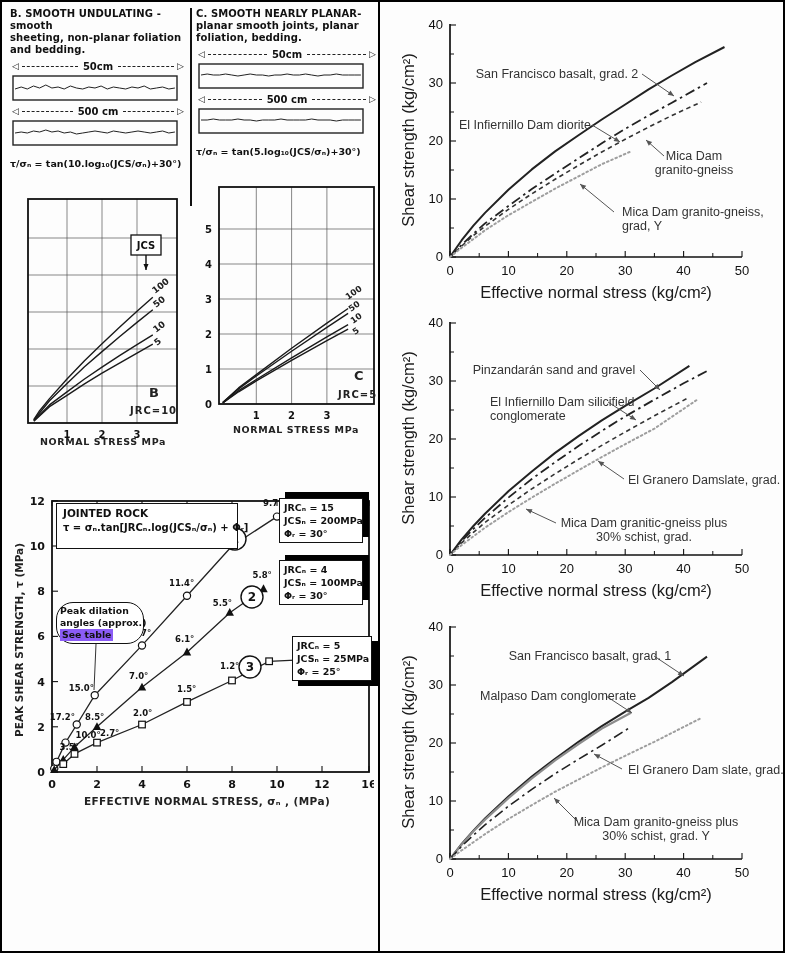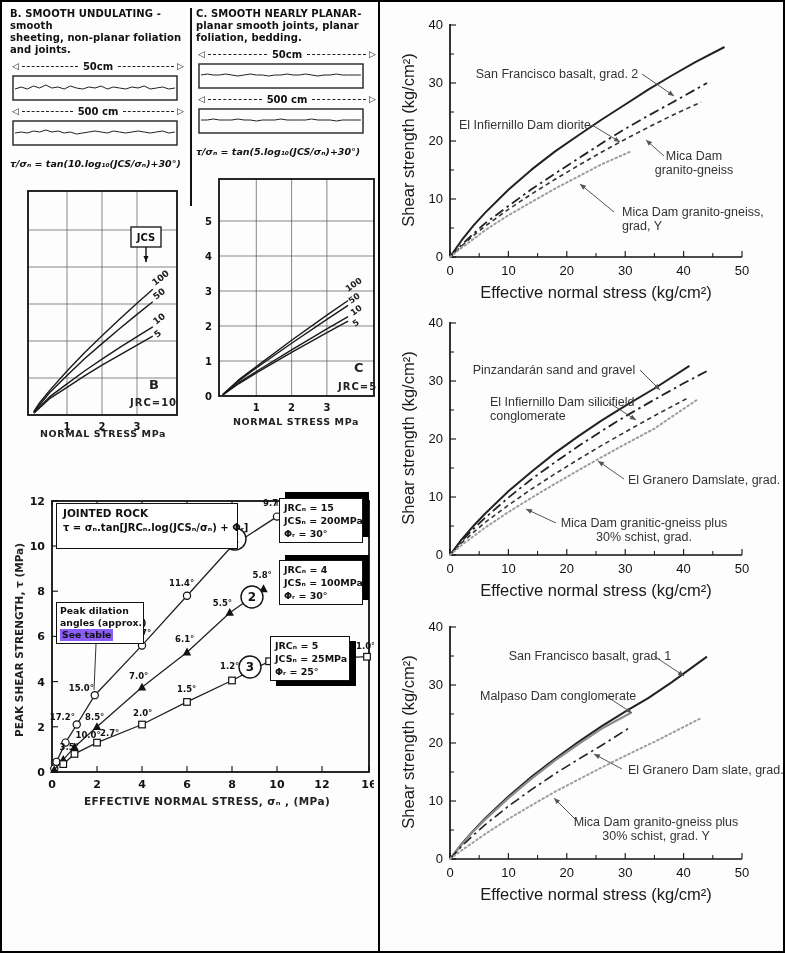--- a/index.html
+++ b/index.html
@@ -12,58 +12,58 @@
   .bc-divider { position:absolute; left:180px; top:0; width:2px; height:198px; background:#111; }
   .panel { position:absolute; top:0; }
   .panel-b { left:0; width:176px; }
   .panel-c { left:186px; width:182px; }
   .ptitle { font-size:10px; font-weight:700; line-height:12px; color:#111; letter-spacing:0.1px; }
   .scalebar { display:flex; align-items:center; height:13px; margin:4px 2px 2px 2px; font-size:10px; font-weight:700; color:#111; }
   .scalebar .tri { font-size:9px; line-height:9px; }
   .scalebar .dash { flex:1; height:0; border-top:1.2px dashed #222; margin:0 3px; }
   .scalebar .lbl { padding:0 2px; }
   .profile-wrap { margin:1px 0 3px 2px; }
-  .eq { font-size:9.5px; font-weight:700; color:#111; margin:12px 0 2px 0; min-height:26px;font-style:italic; }
+  .eq { font-size:9.5px; font-weight:700; color:#111; margin:12px 0 10px 0; min-height:26px; }
   .gwrap { margin-top:2px; }
   svg { display:block; }
   svg text { font-family:"DejaVu Sans", sans-serif; }
   .rchart svg text { font-family:"Liberation Sans", sans-serif; }
 
   
   .jointed { position:absolute; left:8px; top:488px; width:364px; height:400px; }
   .jointed svg { position:absolute; left:0; top:0; }
   .obox { position:absolute; background:#fff; border:1.5px solid #111; color:#111; white-space:nowrap; }
   .eqbox { left:46px; top:13px; width:182px; height:46px; border-width:1px; padding:3px 6px; }
   .eqbox .t1 { font-size:10.5px; font-weight:700; }
   .eqbox .t2 { font-size:10px; font-weight:700; margin-top:3px; }
   .legbox { width:84px; padding:2px 4px; font-size:9.5px; font-weight:700; line-height:13px; }
   .legbox-1 { left:269px; top:8px;   box-shadow:6px -6px 0 0 #000; }
   .legbox-2 { left:269px; top:70px;  box-shadow:6px -5px 0 0 #000; }
-  .legbox-3 { left:260px; top:146px; width:80px; box-shadow:6px 5px 0 0 #000; }
-  .notebox { left:46px; top:112px; width:88px; border-width:1px; padding:2px 3px; font-size:9.3px; font-weight:700; line-height:12px; }
+  .legbox-3 { left:282px; top:146px; width:80px; box-shadow:6px 5px 0 0 #000; }
+  .notebox { left:46px; top:112px; width:88px; border-width:1px; padding:2px 3px; font-size:9.3px; font-weight:700; line-height:12px;border-radius:17px; }
   .notebox .hl { background:#8b5cf6; display:inline-block; padding:0 2px; }
 
   
   .rchart { position:absolute; left:392px; width:390px; height:298px; }
   .rchart-1 { top:8px; } .rchart-2 { top:306px; } .rchart-3 { top:610px; }
 </style>
 </head>
 <body>
 
 <div class="page">
   <div class="vline"></div>
 
   <div class="panels">
     <div class="bc-divider"></div>
 
     <div class="panel panel-b">
       <div class="ptitle">
         <div>B. SMOOTH UNDULATING - smooth</div>
         <div>sheeting, non-planar foliation</div>
-        <div>and joints.</div>
+        <div>and bedding.</div>
       </div>
       <div class="scalebar">
         <span class="tri">◁</span>
           <span class="dash"></span>
           <span class="lbl">50cm</span>
           <span class="dash"></span>
           <span class="tri">▷</span>
       </div>
       <div class="profile-wrap">
           <svg width="166" height="26" viewBox="0 0 166 26">

